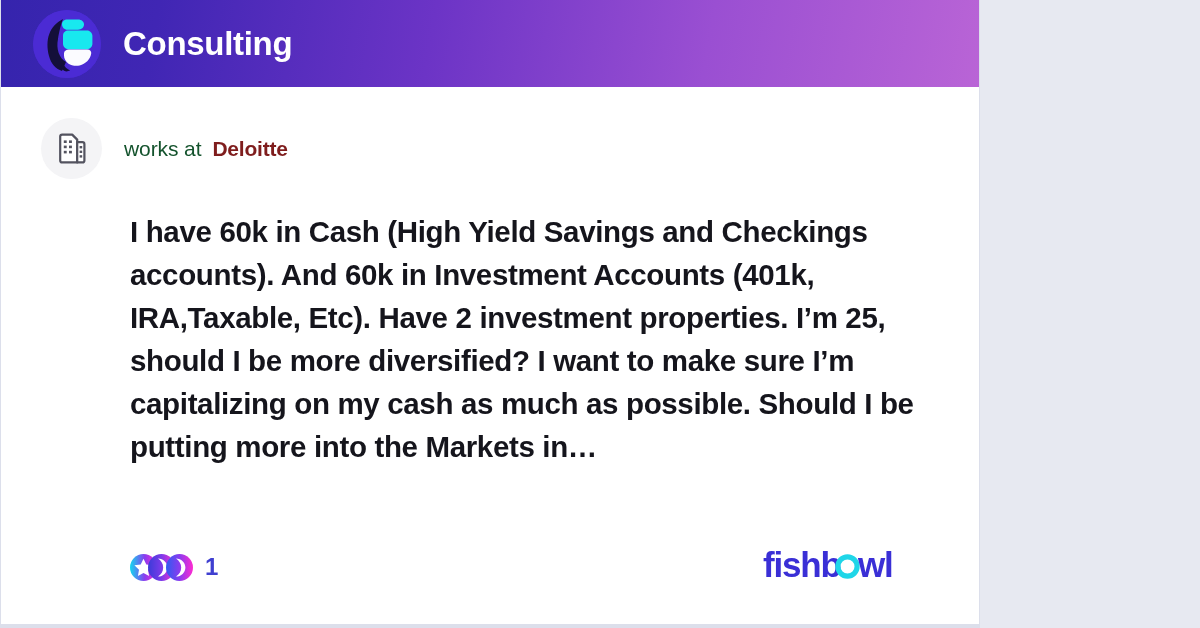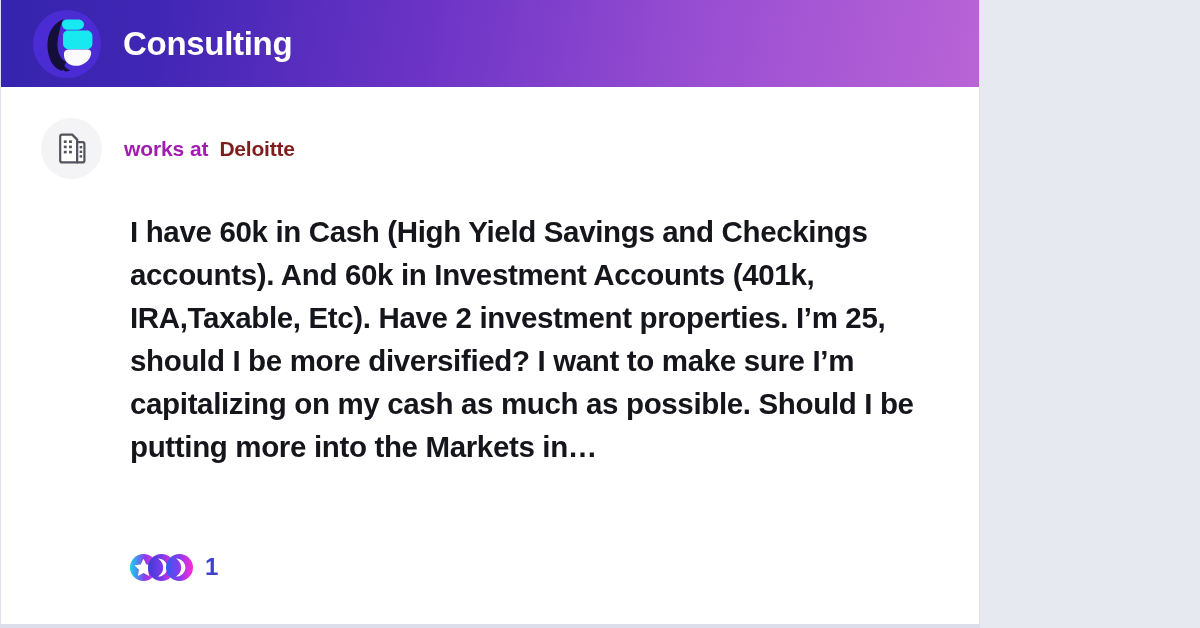--- a/index.html
+++ b/index.html
@@ -81,21 +81,21 @@
     justify-content: center;
   }
   .company-avatar svg { display: block; }
 
   .meta-text {
     display: flex;
     align-items: baseline;
     gap: 11px;
     font-size: 21px;
   }
-  .works-at { color: #a21caf; font-weight: bold; letter-spacing: -0.1px; }
+  .works-at { color: #14532d; font-weight: normal; letter-spacing: -0.1px; }
   .company-name { color: #7f1d1d; font-weight: bold; letter-spacing: -0.2px; }
 
   .post-text {
     margin: 31px 0 0 0;
     padding: 0 40px 0 129px;
     font-size: 29.5px;
     font-weight: bold;
     line-height: 43px;
     color: #15151c;
     letter-spacing: -0.35px;
@@ -224,16 +224,23 @@
               </defs>
               <circle cx="13.5" cy="13.5" r="13.5" fill="url(#gr3)"></circle>
               <path d="M10.0 4.4 C15.2 4.4 19.4 8.5 19.4 13.5 C19.4 18.5 15.2 22.6 10.0 22.6 C13.2 20.6 15.2 17.3 15.2 13.5 C15.2 9.7 13.2 6.4 10.0 4.4 Z" fill="#ffffff"></path>
             </svg>
           </span>
         </div>
 
         <span class="reaction-count">1</span>
       </div>
 
+      <div class="brand-wordmark">
+        <svg width="142" height="44" viewBox="0 0 142 44" xmlns="http://www.w3.org/2000/svg">
+          <text x="0" y="32" font-family="Liberation Sans, sans-serif" font-size="35" font-weight="bold" fill="#3a2fd6" letter-spacing="-1.2">fishb</text>
+          <circle cx="84.5" cy="21.5" r="9.6" fill="none" stroke="#1fd6e8" stroke-width="5.2"></circle>
+          <text x="95" y="32" font-family="Liberation Sans, sans-serif" font-size="35" font-weight="bold" fill="#3a2fd6" letter-spacing="-1.2">wl</text>
+        </svg>
+      </div>
 
     </div>
   </div>
 </div>
 
 </body></html>

